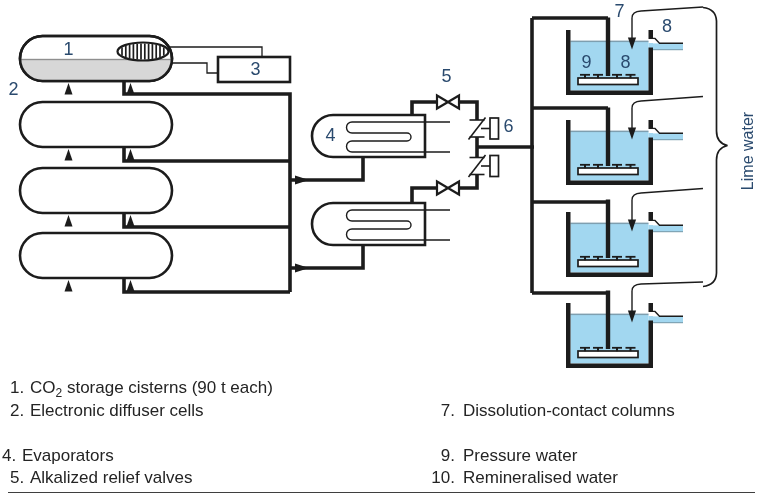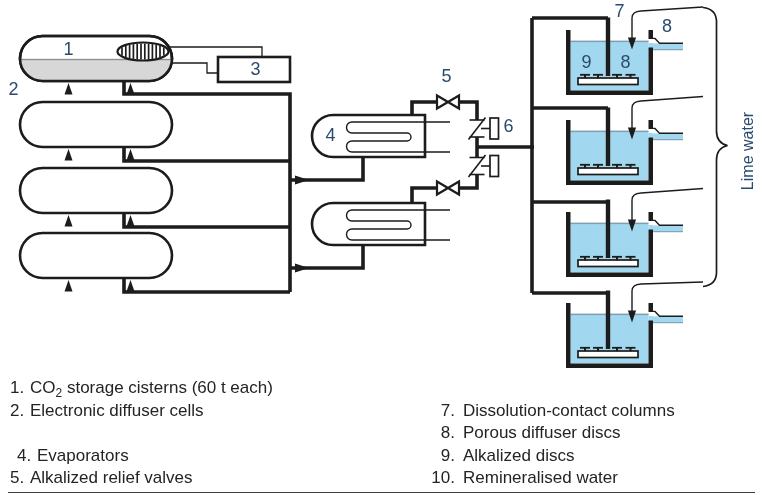--- a/index.html
+++ b/index.html
@@ -163,40 +163,37 @@
 <div class="dlabel" style="left:439px;top:66px">5</div>
 <div class="dlabel" style="left:501px;top:116px">6</div>
 <div class="dlabel" style="left:612px;top:1px">7</div>
 <div class="dlabel" style="left:618px;top:52px">8</div>
 <div class="dlabel" style="left:579px;top:52px">9</div>
 <div class="dlabel wide" style="left:655px;top:16px">8</div>
 
 <div id="lime-label">Lime water</div>
 
 <div class="legend-row" style="left:10px;top:377px">
-  <span class="lnum">1.</span><span><span>CO</span><sub>2</sub><span> storage cisterns (60 t each)</span></span>
+  <span class="lnum">1.</span><span><span>CO</span><sub>2</sub><span> storage cisterns (90 t each)</span></span>
 </div>
 <div class="legend-row" style="left:10px;top:400px">
   <span class="lnum">2.</span><span>Electronic diffuser cells</span>
 </div>
-<div class="legend-row" style="left:17px;top:445px">
+<div class="legend-row" style="left:2px;top:445px">
   <span class="lnum">4.</span><span>Evaporators</span>
 </div>
 <div class="legend-row" style="left:10px;top:467px">
   <span class="lnum">5.</span><span>Alkalized relief valves</span>
 </div>
 
 <div class="legend-row" style="left:428px;top:400px">
   <span class="lnum-r">7.</span><span>Dissolution-contact columns</span>
 </div>
-<div class="legend-row" style="left:428px;top:422px">
-  <span class="lnum-r">8.</span><span>Porous diffuser discs</span>
-</div>
 <div class="legend-row" style="left:428px;top:445px">
-  <span class="lnum-r">9.</span><span>Alkalized discs</span>
+  <span class="lnum-r">9.</span><span>Pressure water</span>
 </div>
 <div class="legend-row" style="left:428px;top:467px">
   <span class="lnum-r">10.</span><span>Remineralised water</span>
 </div>
 
 <div id="bottom-rule"></div>
 
 </div>
 
 </body></html>

